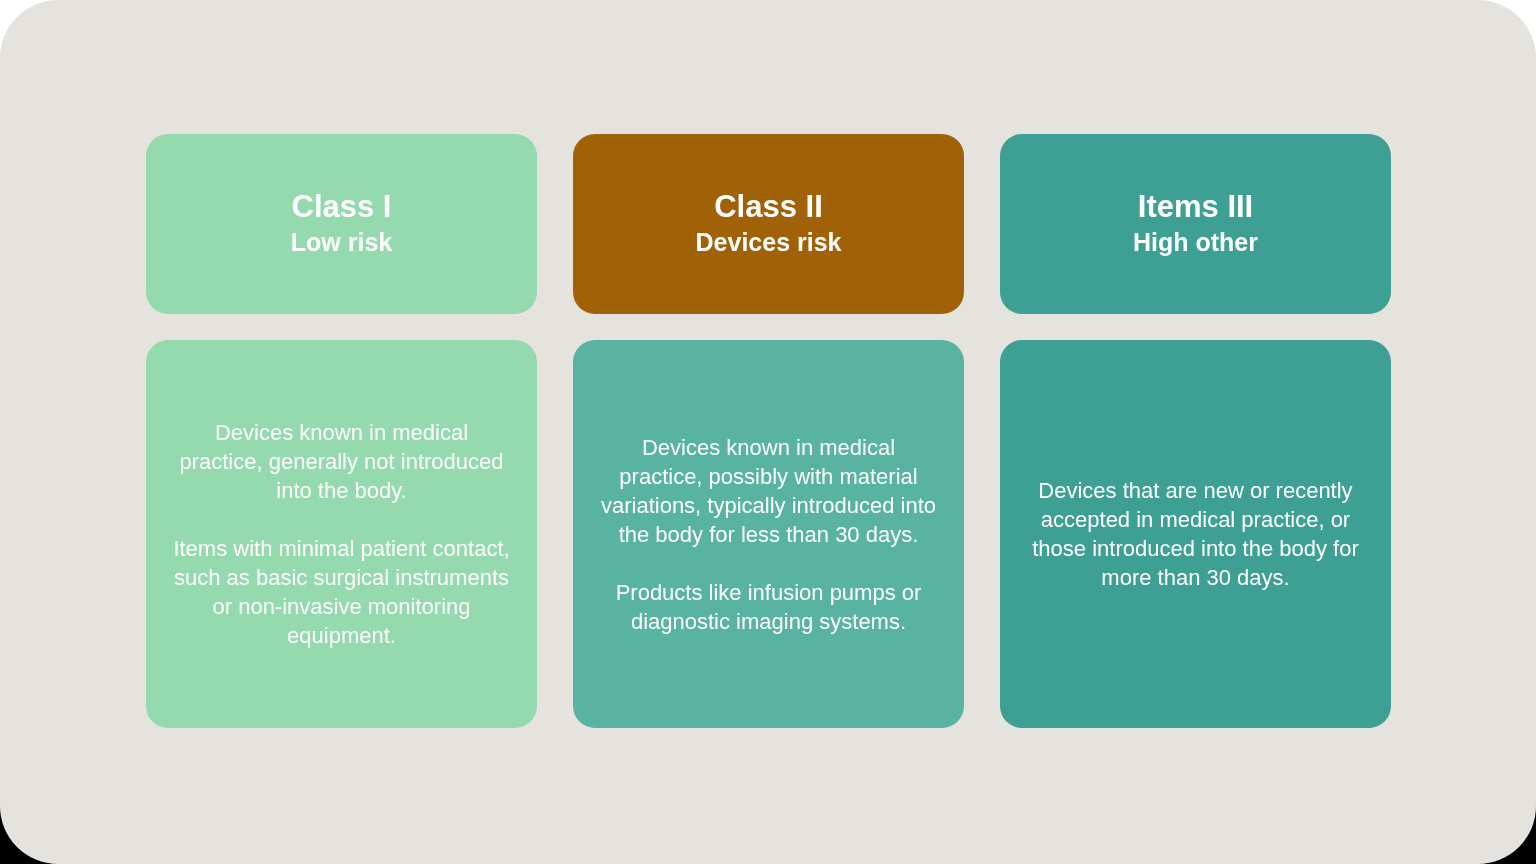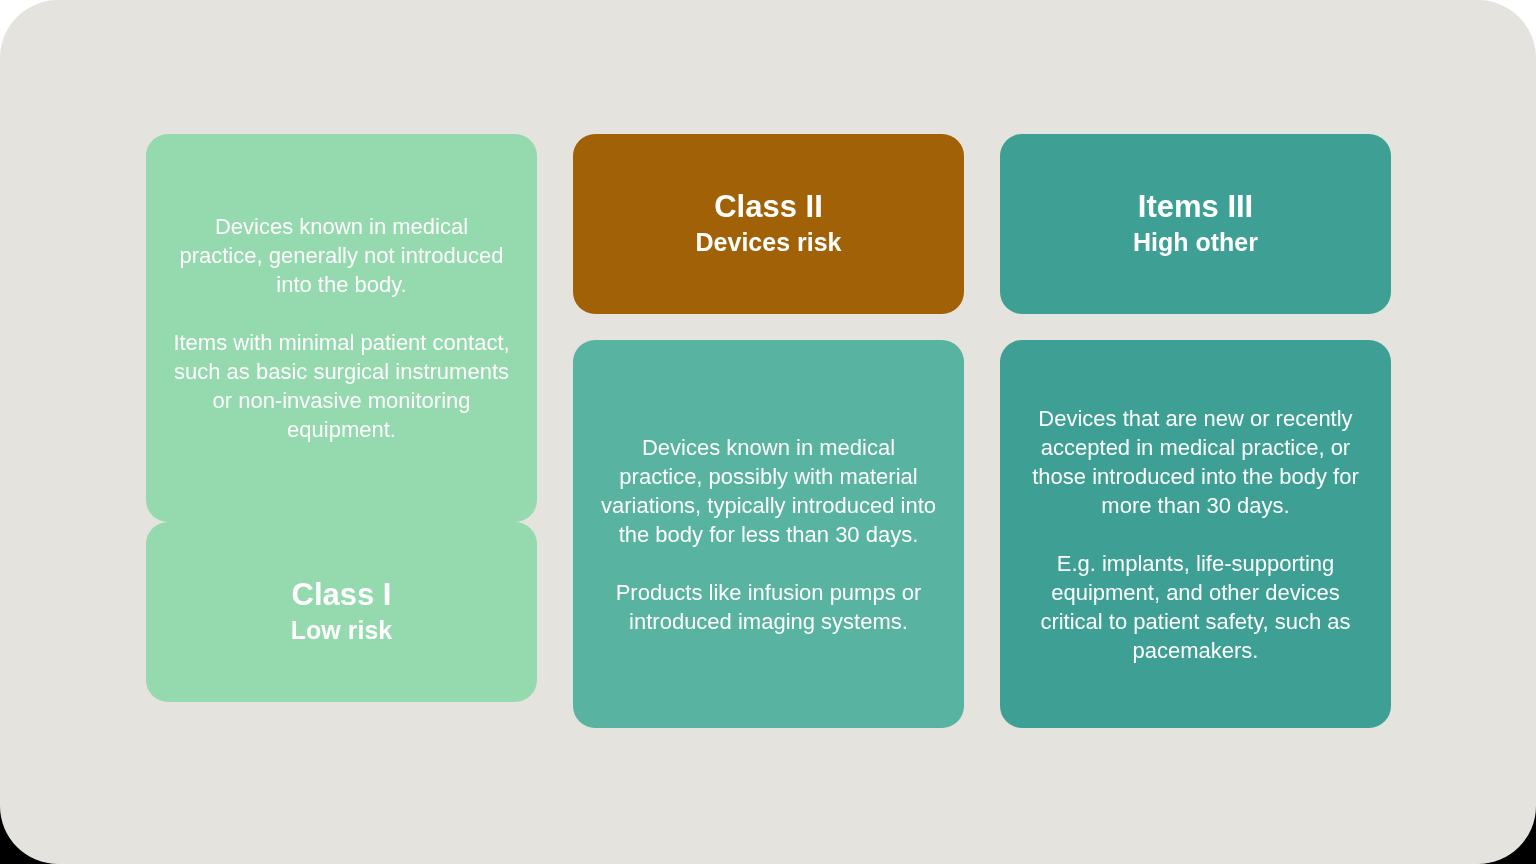--- a/index.html
+++ b/index.html
@@ -71,46 +71,45 @@
   .para + .para { margin-top: 29px; }
 </style>
 </head>
 <body>
 
 <div class="canvas" style="background: rgb(229, 227, 222);">
 
   <div class="grid">
 
     <section class="column">
+      <div class="card header-card" style="background: rgb(149, 217, 174);">
+        <h2 class="title">Class I</h2>
+        <div class="subtitle">Low risk</div>
+      </div>
       <div class="card body-card" style="background: rgb(149, 217, 174);">
         <p class="para">Devices known in medical practice, generally not introduced into the body.</p>
         <p class="para">Items with minimal patient contact, such as basic surgical instruments or non-invasive monitoring equipment.</p>
-      </div>
-      <div class="card header-card" style="background: rgb(149, 217, 174);">
-        <h2 class="title">Class I</h2>
-        <div class="subtitle">Low risk</div>
       </div>
     </section>
 
     <section class="column">
       <div class="card header-card" style="background: #a16207; align-items: center;">
         <h2 class="title">Class II</h2>
         <div class="subtitle">Devices risk</div>
       </div>
       <div class="card body-card" style="background: rgb(88, 179, 160);">
         <p class="para">Devices known in medical practice, possibly with material variations, typically introduced into the body for less than 30 days.</p>
-        <p class="para">Products like infusion pumps or introduced imaging systems.</p>
+        <p class="para">Products like infusion pumps or diagnostic imaging systems.</p>
       </div>
     </section>
 
     <section class="column">
       <div class="card header-card" style="background: rgb(62, 160, 148);">
         <h2 class="title">Items III</h2>
         <div class="subtitle">High other</div>
       </div>
       <div class="card body-card" style="background: rgb(62, 160, 148);">
         <p class="para">Devices that are new or recently accepted in medical practice, or those introduced into the body for more than 30 days.</p>
-        <p class="para">E.g. implants, life-supporting equipment, and other devices critical to patient safety, such as pacemakers.</p>
       </div>
     </section>
 
   </div>
 </div>
 
 </body></html>

